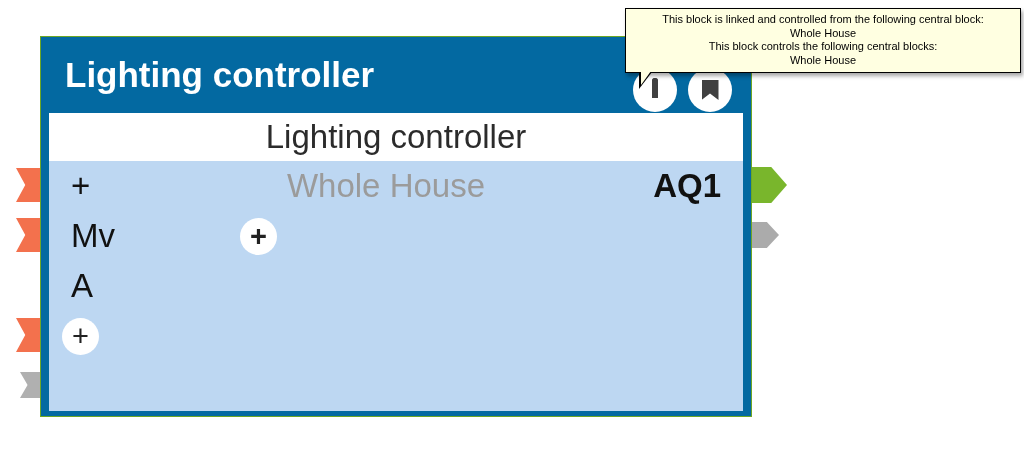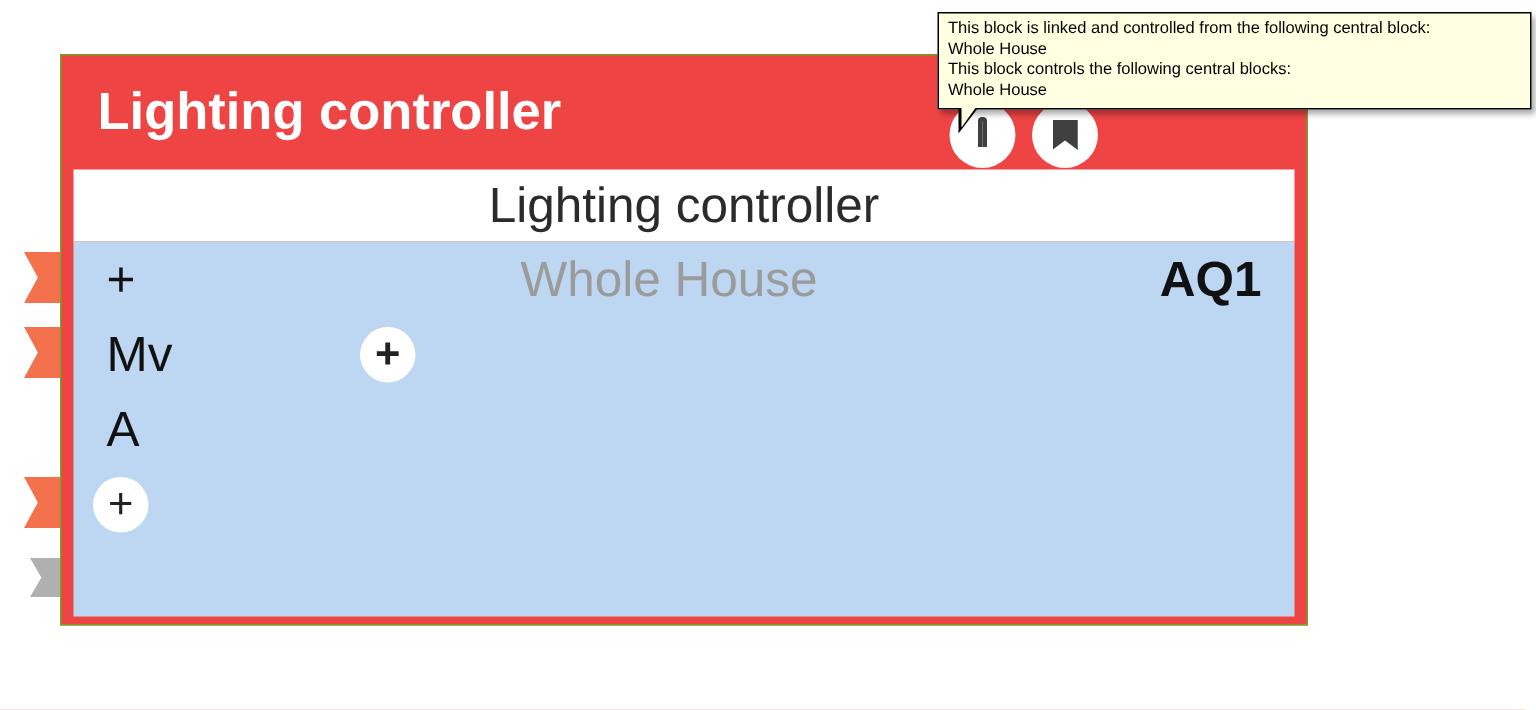--- a/index.html
+++ b/index.html
@@ -2,22 +2,22 @@
 <html><head>
 <meta charset="utf-8">
 <style>
   * { margin:0; padding:0; box-sizing:border-box; }
   html,body { background:#ffffff; }
   body { font-family:"Liberation Sans", sans-serif; }
 
   .canvas { position:relative; width:1024px; height:473px; background:#ffffff; overflow:hidden; }
 
   
-  .block { position:absolute; left:40px; top:36px; width:832px; height:381px;
-           background:#ef4444; border:1px solid #6CA625; z-index:1; }
+  .block { position:absolute; left:40px; top:36px; width:712px; height:381px;
+           background:#0369a1; border:1px solid #6CA625; z-index:1; }
 
   .titlebar { position:absolute; left:0; top:0; right:0; height:76px; }
   .block-title { position:absolute; left:24px; top:50%; transform:translateY(-50%);
                  font-size:35px; font-weight:bold; color:#ffffff; white-space:nowrap; }
 
   .badge { position:absolute; width:44px; height:44px; top:31px; background:#ffffff;
            border-radius:50%; display:flex; flex-direction:column; align-items:center;
            justify-content:center; cursor:pointer; }
   .badge1 { left:592px; }
   .badge2 { left:647px; }
@@ -53,21 +53,21 @@
                  clip-path:polygon(0 0,100% 0,100% 100%,0 100%,28% 50%); cursor:pointer; }
 
   .pin-out-green { position:absolute; left:752px; top:167px; width:35px; height:36px; background:#79B62C;
                    clip-path:polygon(0 0,55% 0,100% 50%,55% 100%,0 100%); cursor:pointer; }
   .pin-out-gray  { position:absolute; left:752px; top:222px; width:27px; height:26px; background:#ABABAB;
                    clip-path:polygon(0 0,55% 0,100% 50%,55% 100%,0 100%); cursor:pointer; }
 
   
   .tooltip { position:absolute; left:625px; top:8px; width:396px; background:#FFFFE1;
              border:1px solid #000000; padding:4px 6px 5px; font-size:11px; line-height:13.5px;
-             color:#000000; box-shadow:2px 3px 4px rgba(0,0,0,0.35); z-index:5; }
+             color:#000000; box-shadow:2px 3px 4px rgba(0,0,0,0.35); z-index:5;text-align:center; }
   .tooltip-tail-outer { position:absolute; left:13px; top:100%; width:0; height:0;
                         border-top:17px solid #000000; border-right:13px solid transparent; }
   .tooltip-tail-inner { position:absolute; left:15px; top:calc(100% - 1px); width:0; height:0;
                         border-top:14px solid #FFFFE1; border-right:10px solid transparent; }
 </style>
 </head>
 <body>
 
 <div class="canvas">
 

